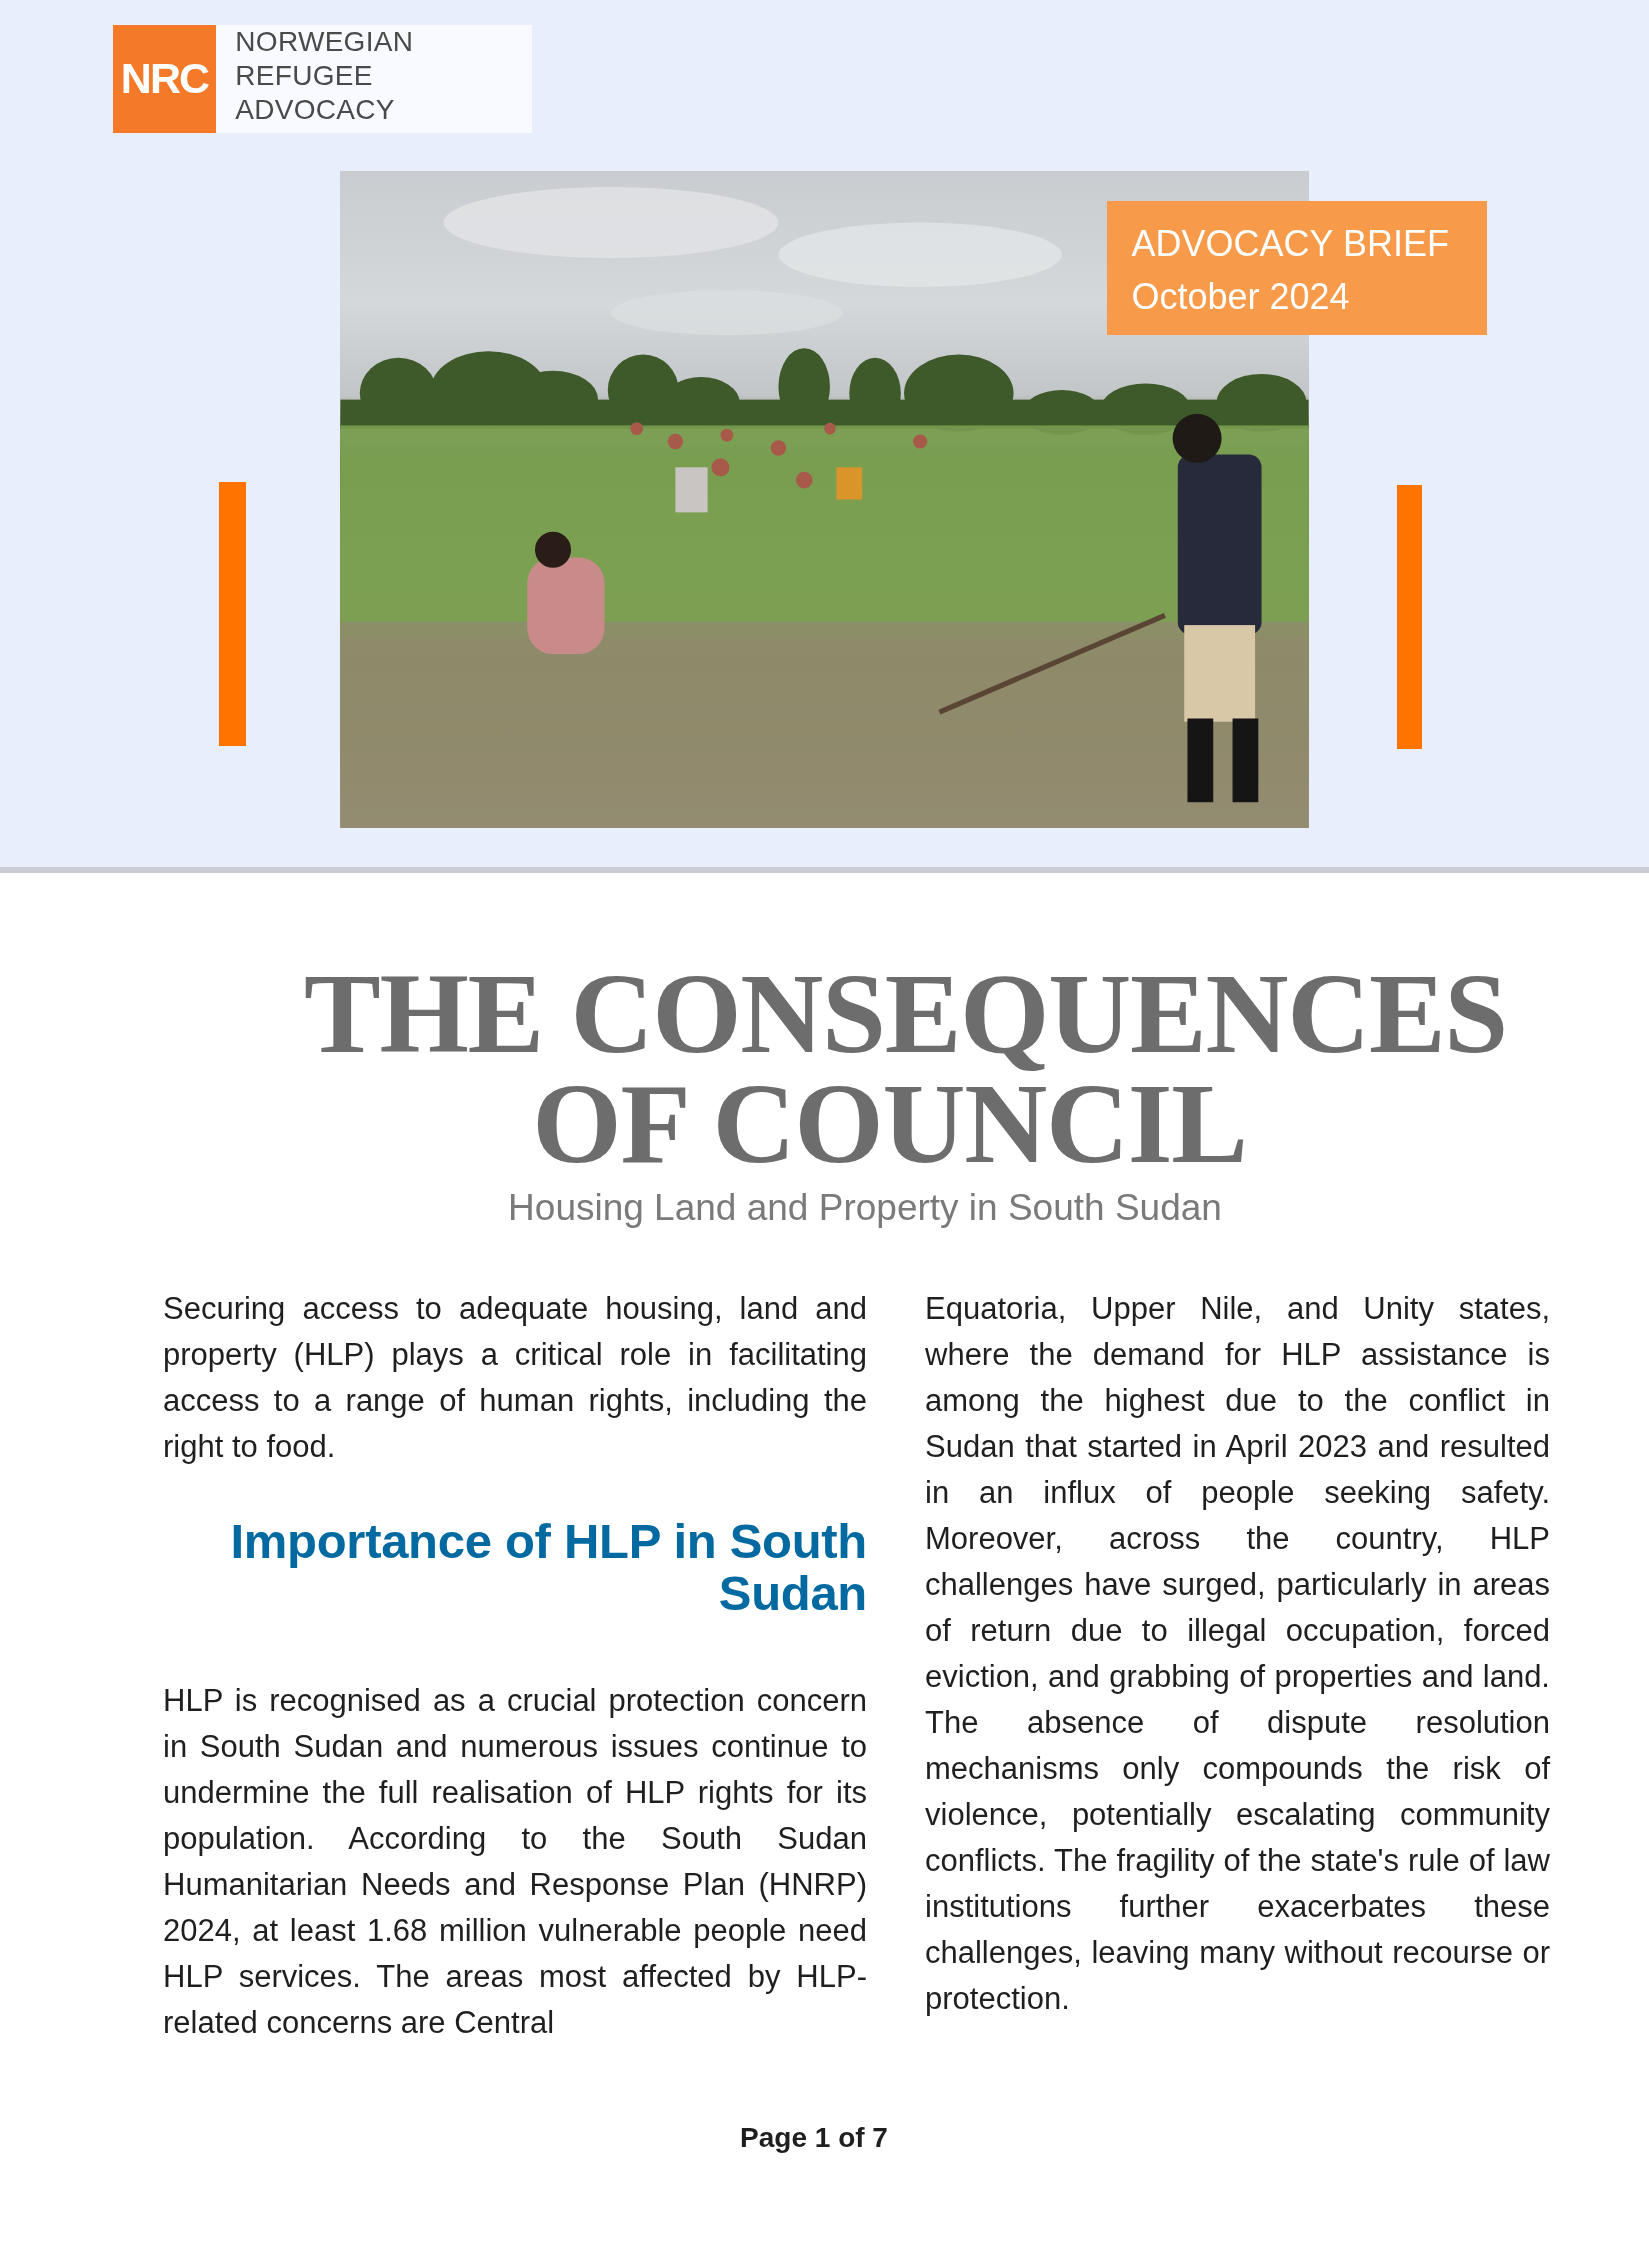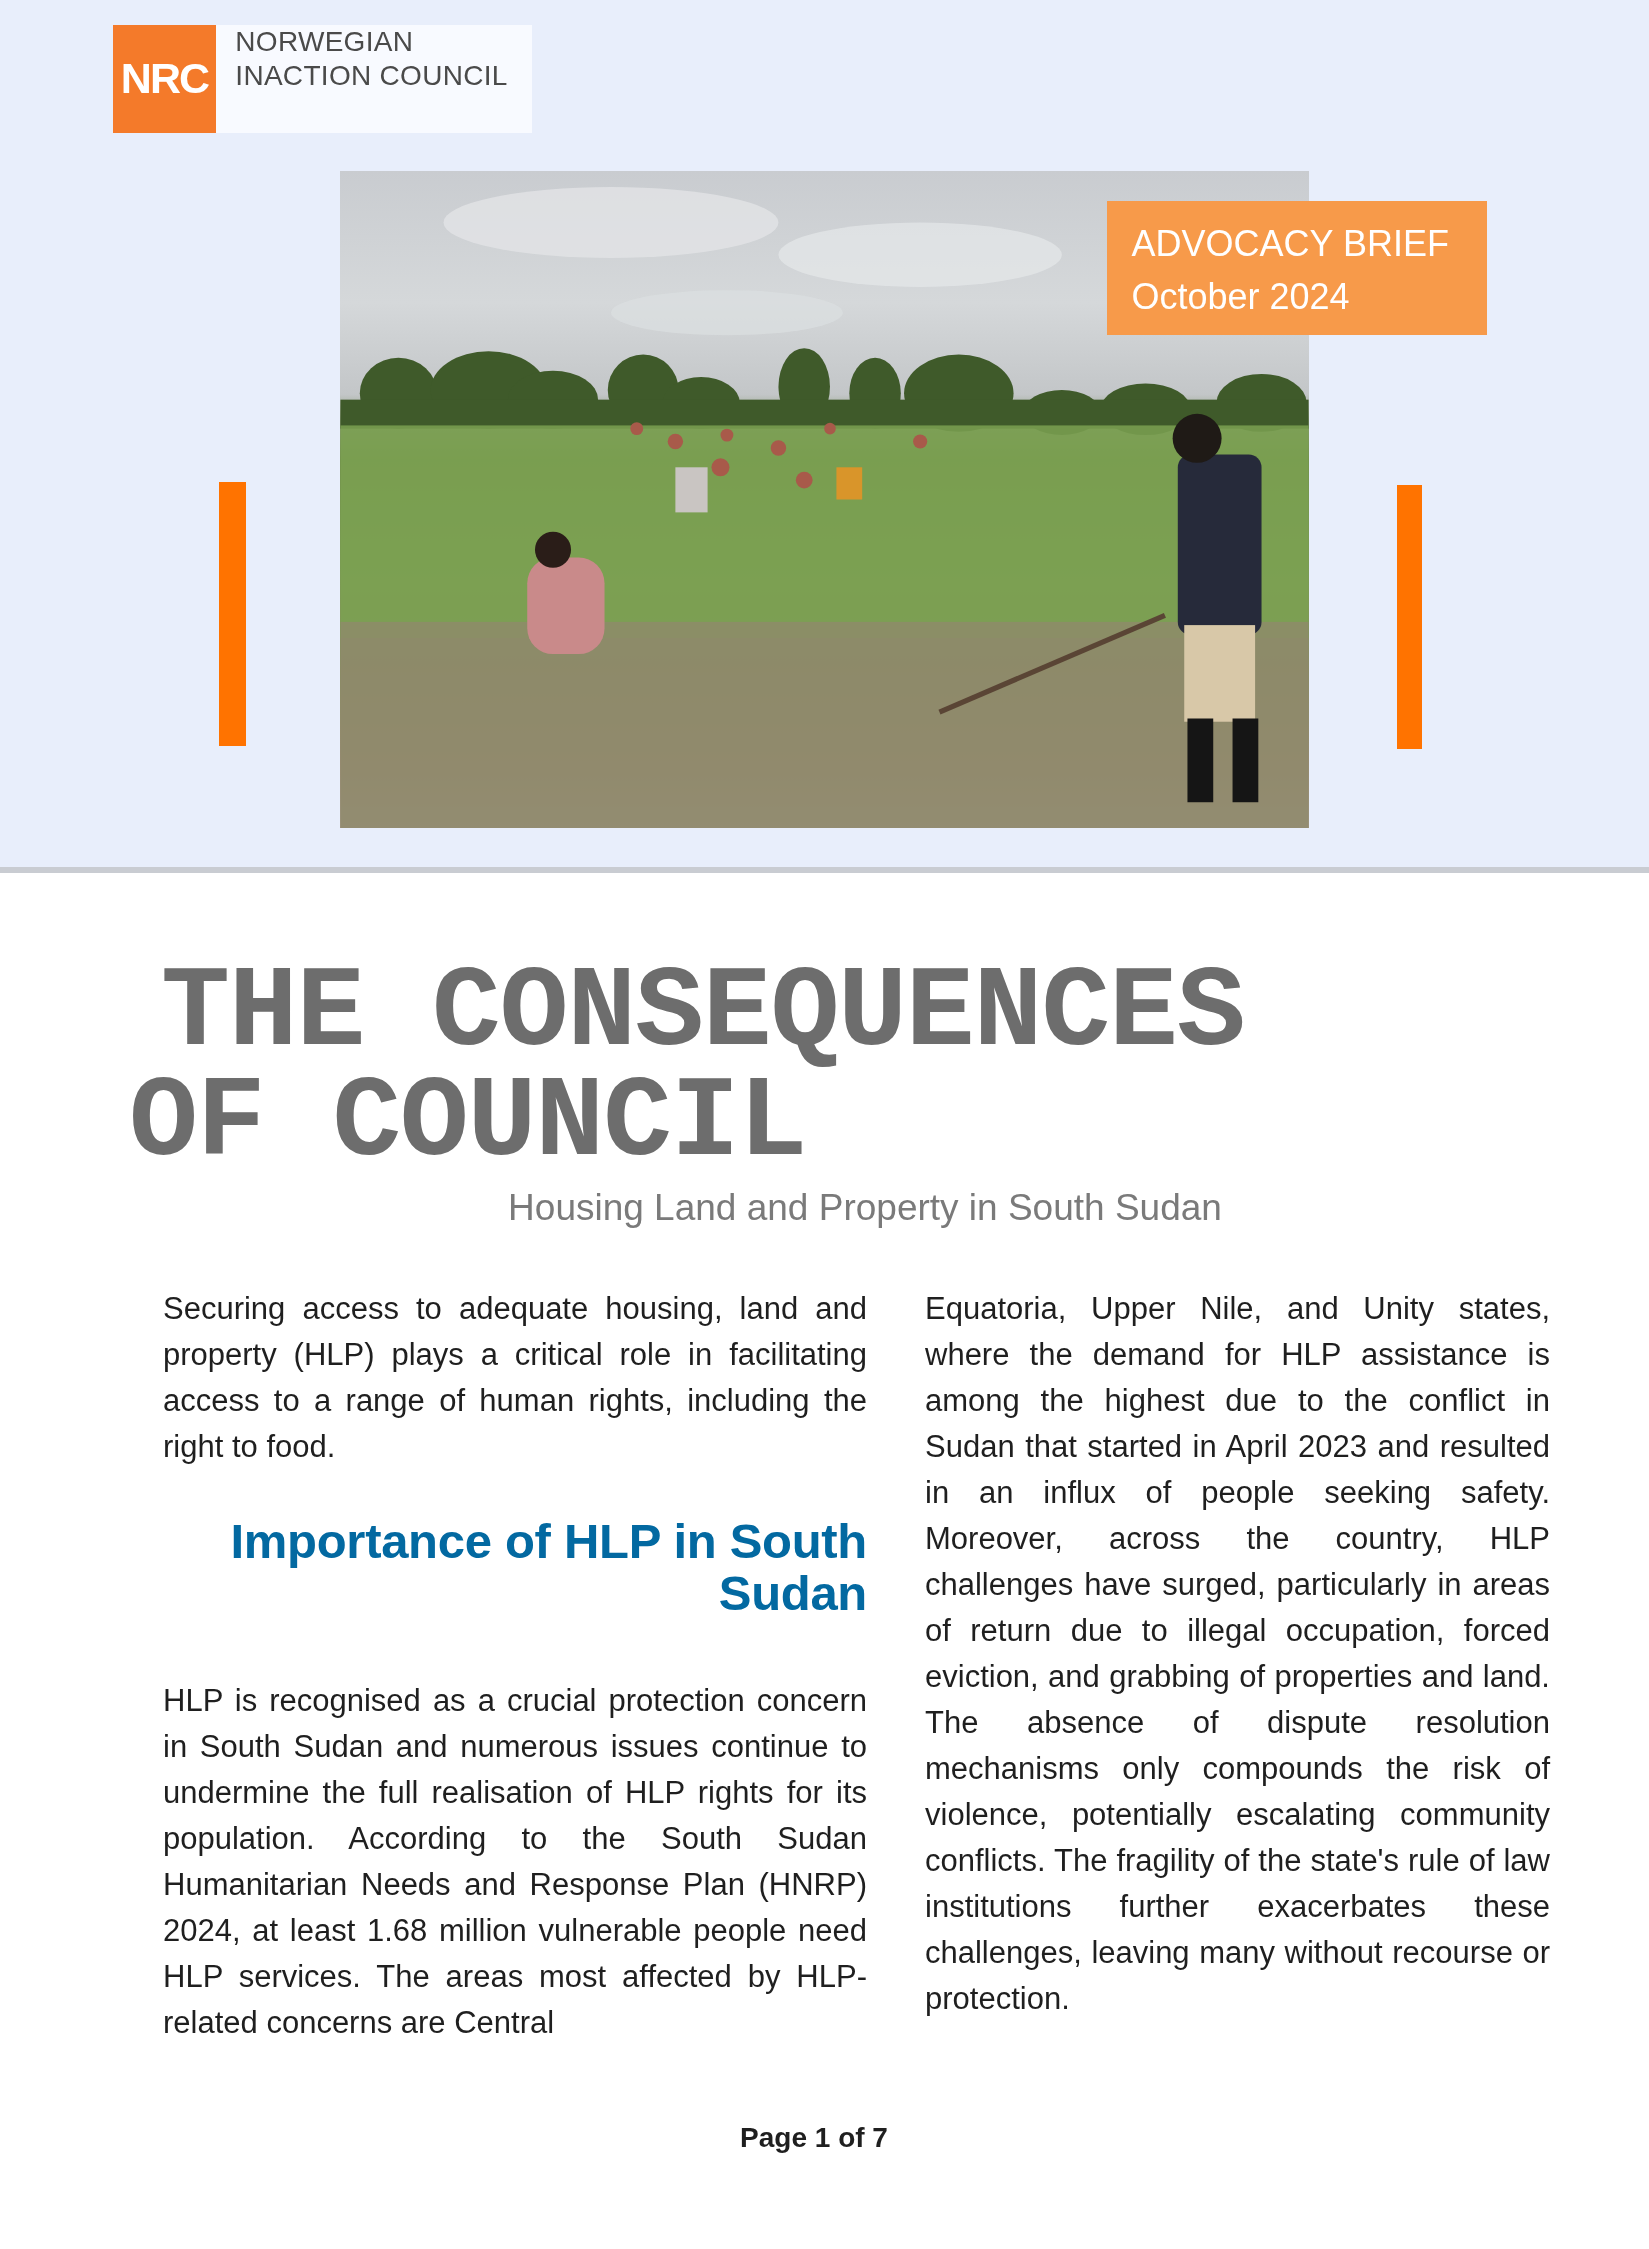--- a/index.html
+++ b/index.html
@@ -46,23 +46,23 @@
     display:block; color:#ffffff; font-size:36px; line-height:53px;
     font-family:"Liberation Sans", sans-serif;
   }
   .accent-bar-left {
     position:absolute; left:219px; top:482px; width:27px; height:264px; background:#ff7300;
   }
   .accent-bar-right {
     position:absolute; left:1397px; top:485px; width:24.5px; height:264px; background:#ff7300;
   }
   .title {
-    position:absolute; left:0; top:959px; width:1650px; 
+    position:absolute; left:0; top:959px; width:1650px; text-align:center;
     color:#6d6d6d; font-weight:bold; font-size:115px; line-height:110px;
-    font-family:Liberation Mono, monospace; letter-spacing:-1.3px;
+    font-family:Liberation Serif, serif; letter-spacing:-1.3px;
   }
   .title .l1 { display:block; padding-left:161px; }
   .title .l2 { display:block; padding-left:129px; }
   .subtitle {
     position:absolute; left:0; top:1185px; width:1650px; text-align:center;
     color:#7a7a7a; font-size:37px; line-height:45px; padding-left:80px; box-sizing:border-box;
     font-family:"Liberation Sans", sans-serif;
   }
   .col {
     position:absolute; font-size:31px; line-height:46px; color:#1f1f1f;
@@ -86,21 +86,21 @@
 <body>
 
 <div class="header-band"></div>
 <div class="header-rule"></div>
 
 <div class="logo-square">
   <span>NRC</span>
 </div>
 <div class="logo-text-box">
   <span>NORWEGIAN</span>
-  <span>INACTION COUNCIL</span>
+  <span>REFUGEE ADVOCACY</span>
 </div>
 
 <div class="photo">
   <svg width="969" height="657" viewBox="0 0 1503 1020">
 
     <ellipse cx="420" cy="80" rx="260" ry="55" fill="#e2e4e6" opacity="0.8"></ellipse>
     <ellipse cx="900" cy="130" rx="220" ry="50" fill="#e6e8ea" opacity="0.7"></ellipse>
     <ellipse cx="600" cy="220" rx="180" ry="35" fill="#dcdfe1" opacity="0.7"></ellipse>
 
     <g fill="#3f5a2a">

